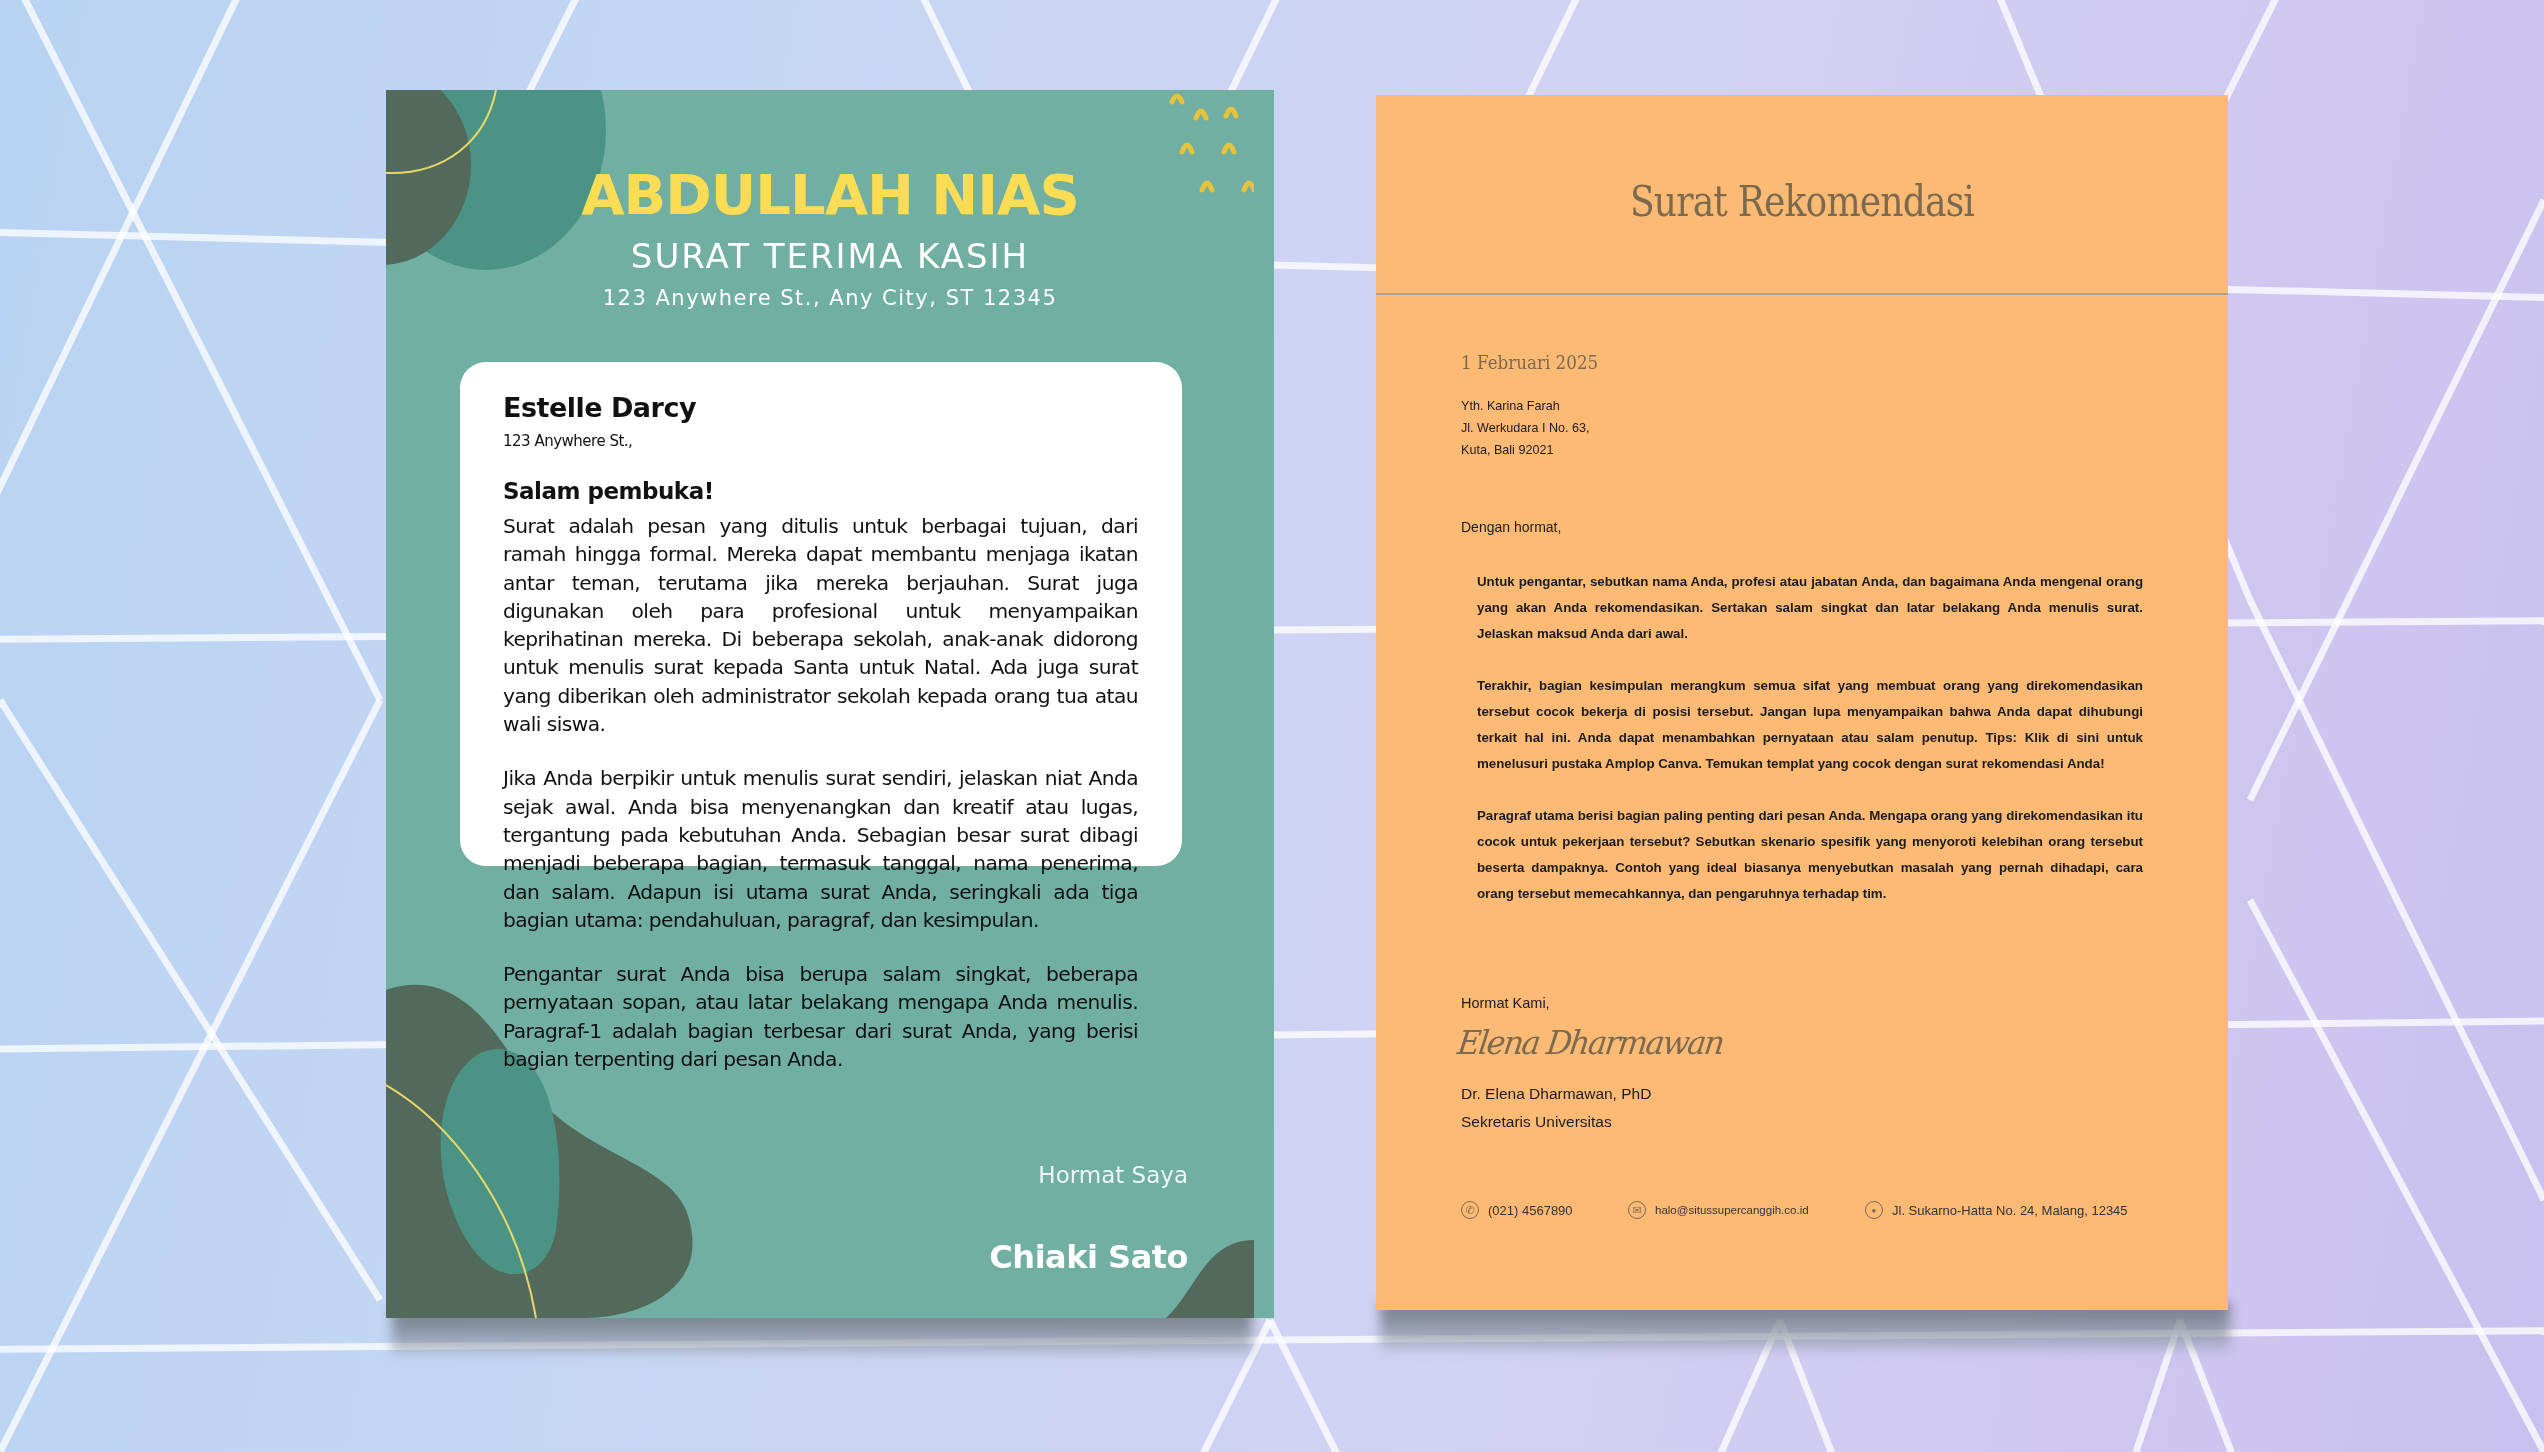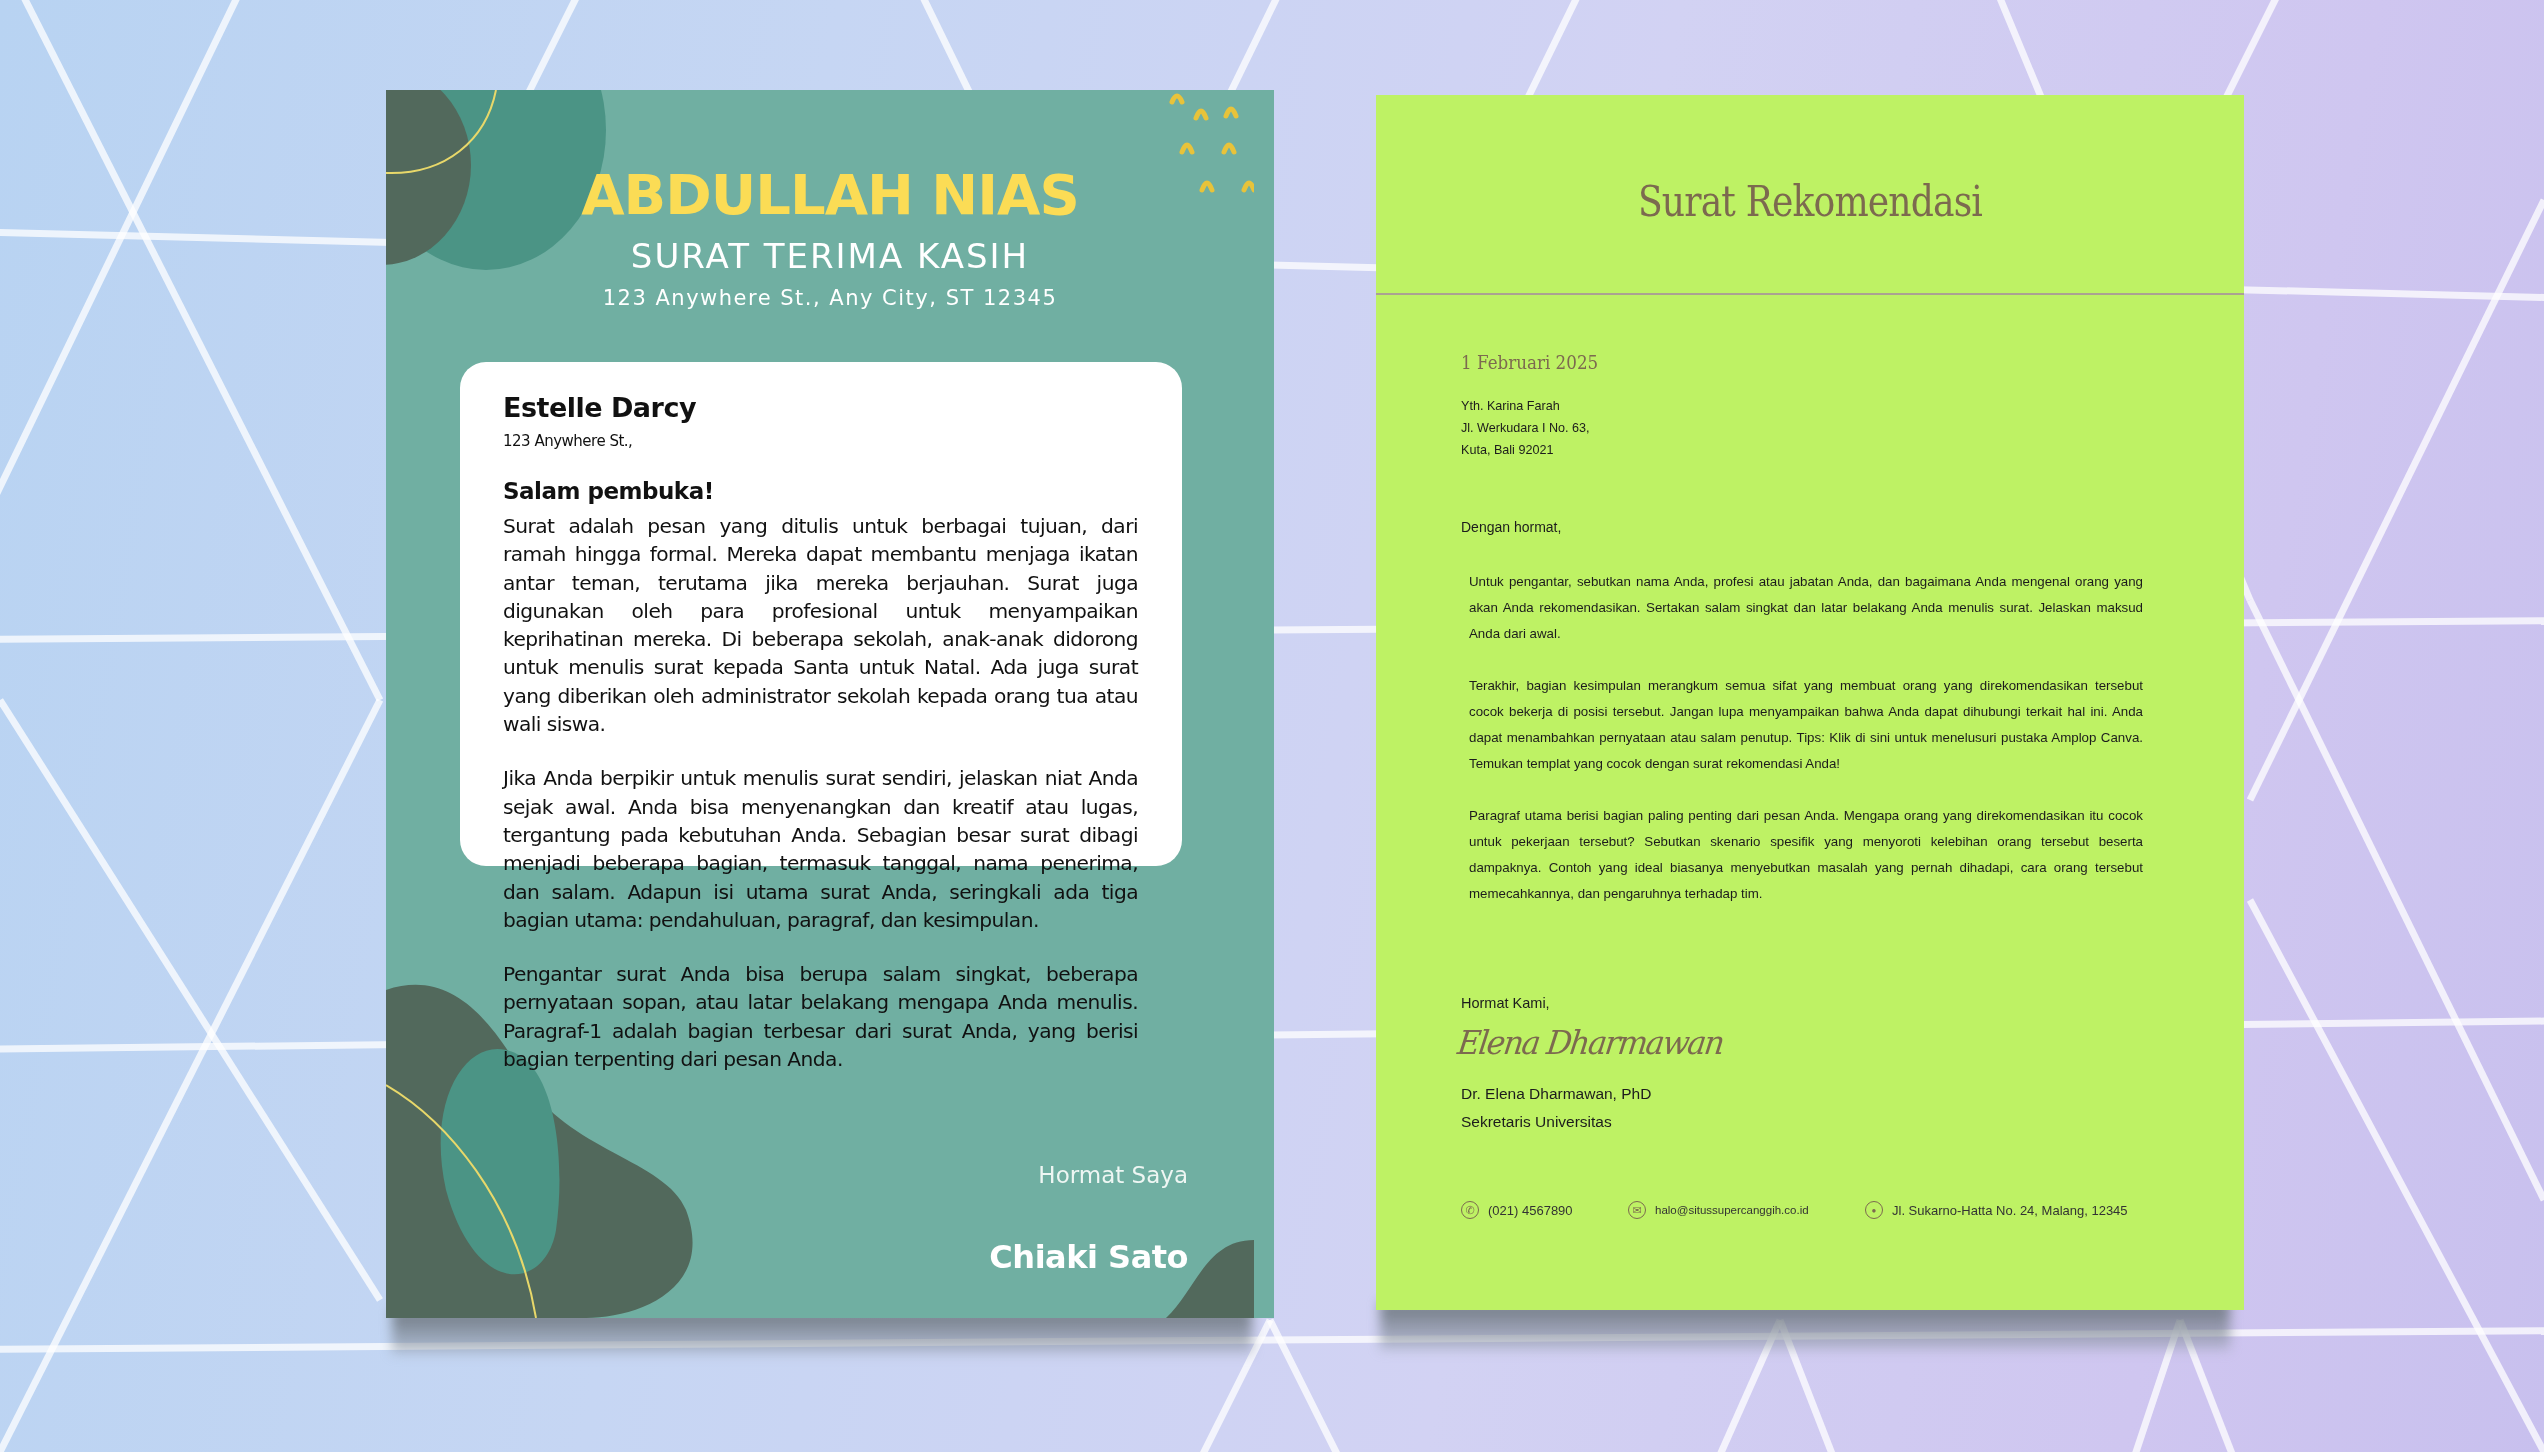--- a/index.html
+++ b/index.html
@@ -48,38 +48,37 @@
     font-family: "DejaVu Sans", sans-serif; font-size: 23px;
   }
   .lp-signer {
     position: absolute; right: 86px; top: 1148px; color: #ffffff;
     font-family: "DejaVu Sans", sans-serif; font-weight: bold; font-size: 32px; letter-spacing: -0.5px;
   }
 
   
   .right-page {
     position: absolute; left: 1376px; top: 95px; width: 852px; height: 1215px;
-    background: #bef264; z-index: 2; color: #1c1c1c;
+    background: #fdba74; z-index: 2; color: #1c1c1c;
     font-family: "Liberation Sans", sans-serif;
-    padding-left: 16px;
   }
   .rp-title {
     position: absolute; left: 0; right: 0; top: 82px; text-align: center;
     font-family: "DejaVu Serif", serif; font-size: 42px; color: #7c6a4f; letter-spacing: -1px;
     transform: scaleX(0.86);
   }
   .rp-rule { position: absolute; left: 0; right: 0; top: 198px; height: 2px; background: #aba292; }
   .rp-date {
     position: absolute; left: 85px; top: 256px; font-family: "DejaVu Serif", serif;
     font-size: 19px; color: #7c6a4f; transform: scaleX(0.88); transform-origin: left;
   }
   .rp-recipient { position: absolute; left: 85px; top: 300px; font-size: 12.6px; line-height: 22px; }
   .rp-salutation { position: absolute; left: 85px; top: 424px; font-size: 14px; }
   .rp-body { position: absolute; left: 85px; top: 474px; width: 682px; }
-  .rp-para { font-size: 13.3px; line-height: 26px; text-align: justify; margin: 0 0 26px 8px; }
+  .rp-para { font-size: 13.3px; line-height: 26px; text-align: justify; margin: 0 0 26px 16px; font-weight: bold; }
   .rp-closing { position: absolute; left: 85px; top: 900px; font-size: 14.5px; }
   .rp-signature {
     position: absolute; left: 82px; top: 928px; font-family: "DejaVu Serif", serif; font-style: italic;
     font-size: 33px; color: #7c6a4f; letter-spacing: -2px; transform: scaleX(0.95) skewX(-8deg); transform-origin: left;
   }
   .rp-signer-name { position: absolute; left: 85px; top: 990px; font-size: 15.5px; }
   .rp-signer-title { position: absolute; left: 85px; top: 1018px; font-size: 15.5px; }
   .rp-footer {
     position: absolute; left: 85px; top: 1106px; display: flex; align-items: center;
     font-size: 13px; color: #333;

